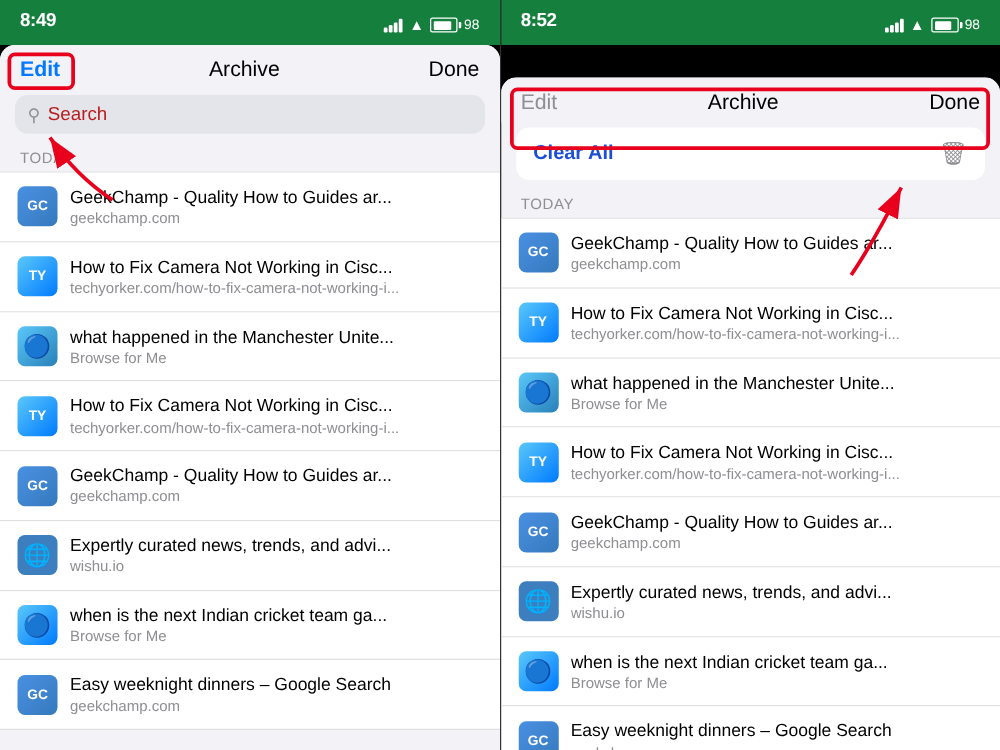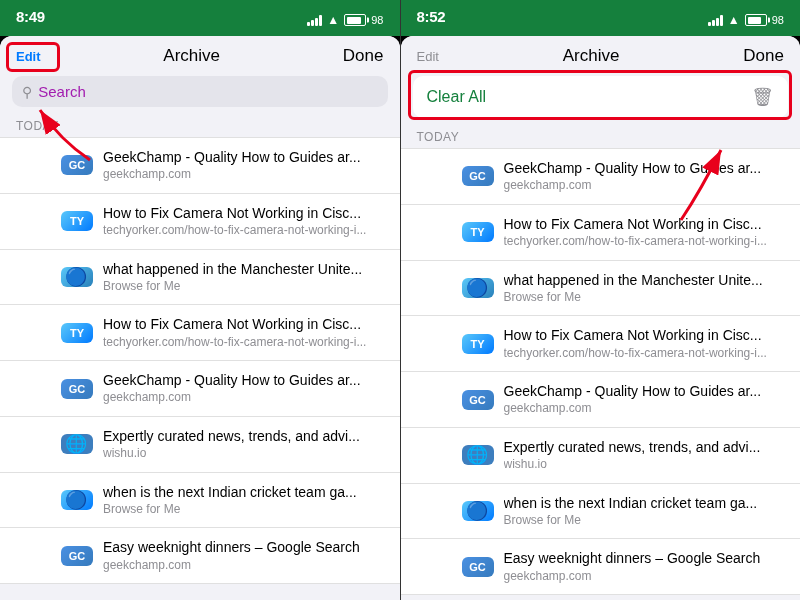--- a/index.html
+++ b/index.html
@@ -65,21 +65,21 @@
     .nav-bar {
       background: #f2f2f7;
       display: flex;
       align-items: center;
       justify-content: space-between;
       padding: 10px 16px 6px 16px;
       flex-shrink: 0;
     }
 
     .nav-edit {
-      font-size: 13px;
+      font-size: 17px;
       color: #007aff;
       font-weight: 400;
     }
 
     .nav-edit.inactive {
       color: #8e8e93;
     }
 
     .nav-title {
       font-size: 17px;
@@ -107,40 +107,40 @@
       padding: 7px 10px;
       gap: 6px;
     }
 
     .search-icon-char {
       color: #8e8e93;
       font-size: 14px;
     }
 
     .search-placeholder {
-      color: #a21caf;
+      color: #b91c1c;
       font-size: 15px;
     }
 
     
     .clear-all-bar {
       margin: 4px 12px 8px 12px;
       background: #fff;
       border-radius: 10px;
       display: flex;
       align-items: center;
       justify-content: space-between;
       padding: 10px 14px;
       flex-shrink: 0;
     }
 
     .clear-all-text {
       font-size: 16px;
-      color: #15803d;
-      font-weight: 400;
+      color: #1d4ed8;
+      font-weight: 700;
     }
 
     .trash-icon {
       color: #8e8e93;
       font-size: 18px;
     }
 
     
     .section-header {
       padding: 4px 16px 4px 16px;
@@ -166,30 +166,29 @@
       border-bottom: 0.5px solid #e0e0e0;
       min-height: 54px;
     }
 
     .list-item:first-child {
       border-top: 0.5px solid #e0e0e0;
     }
 
     .item-avatar {
       width: 32px;
-      height: 20px;
+      height: 32px;
       border-radius: 6px;
       display: flex;
       align-items: center;
       justify-content: center;
       font-size: 11px;
       font-weight: 700;
       color: #fff;
       flex-shrink: 0;
-      margin-left: 47px;
     }
 
     .avatar-gc { background: linear-gradient(135deg, #4a90e2, #357abd); }
     .avatar-ty { background: linear-gradient(135deg, #5ac8fa, #007aff); }
     .avatar-mu { background: linear-gradient(135deg, #ff6b6b, #c0392b); }
     .avatar-wishu { background: linear-gradient(135deg, #ff9500, #e67e00); }
 
     .item-text {
       flex: 1;
       min-width: 0;
@@ -386,21 +385,21 @@
       <marker id="arrowhead-left" markerWidth="8" markerHeight="6" refX="8" refY="3" orient="auto">
         <polygon points="0 0, 8 3, 0 6" fill="#e8001c"></polygon>
       </marker>
     </defs>
     <path d="M 70 70 Q 40 50 20 20" stroke="#e8001c" stroke-width="3" fill="none" marker-end="url(#arrowhead-left)"></path>
   </svg>
 </div>
 
 <div class="panel-divider"></div>
 
-<div class="phone-panel" style="position:relative;">
+<div class="phone-panel" style="position:relative;gap:26px;">
 
   <div class="status-bar">
     <span class="status-time">8:52</span>
     <div class="status-icons">
       <div class="signal-bars">
         <div class="signal-bar" style="height:4px;"></div>
         <div class="signal-bar" style="height:6px;"></div>
         <div class="signal-bar" style="height:8px;"></div>
         <div class="signal-bar" style="height:11px;"></div>
       </div>

